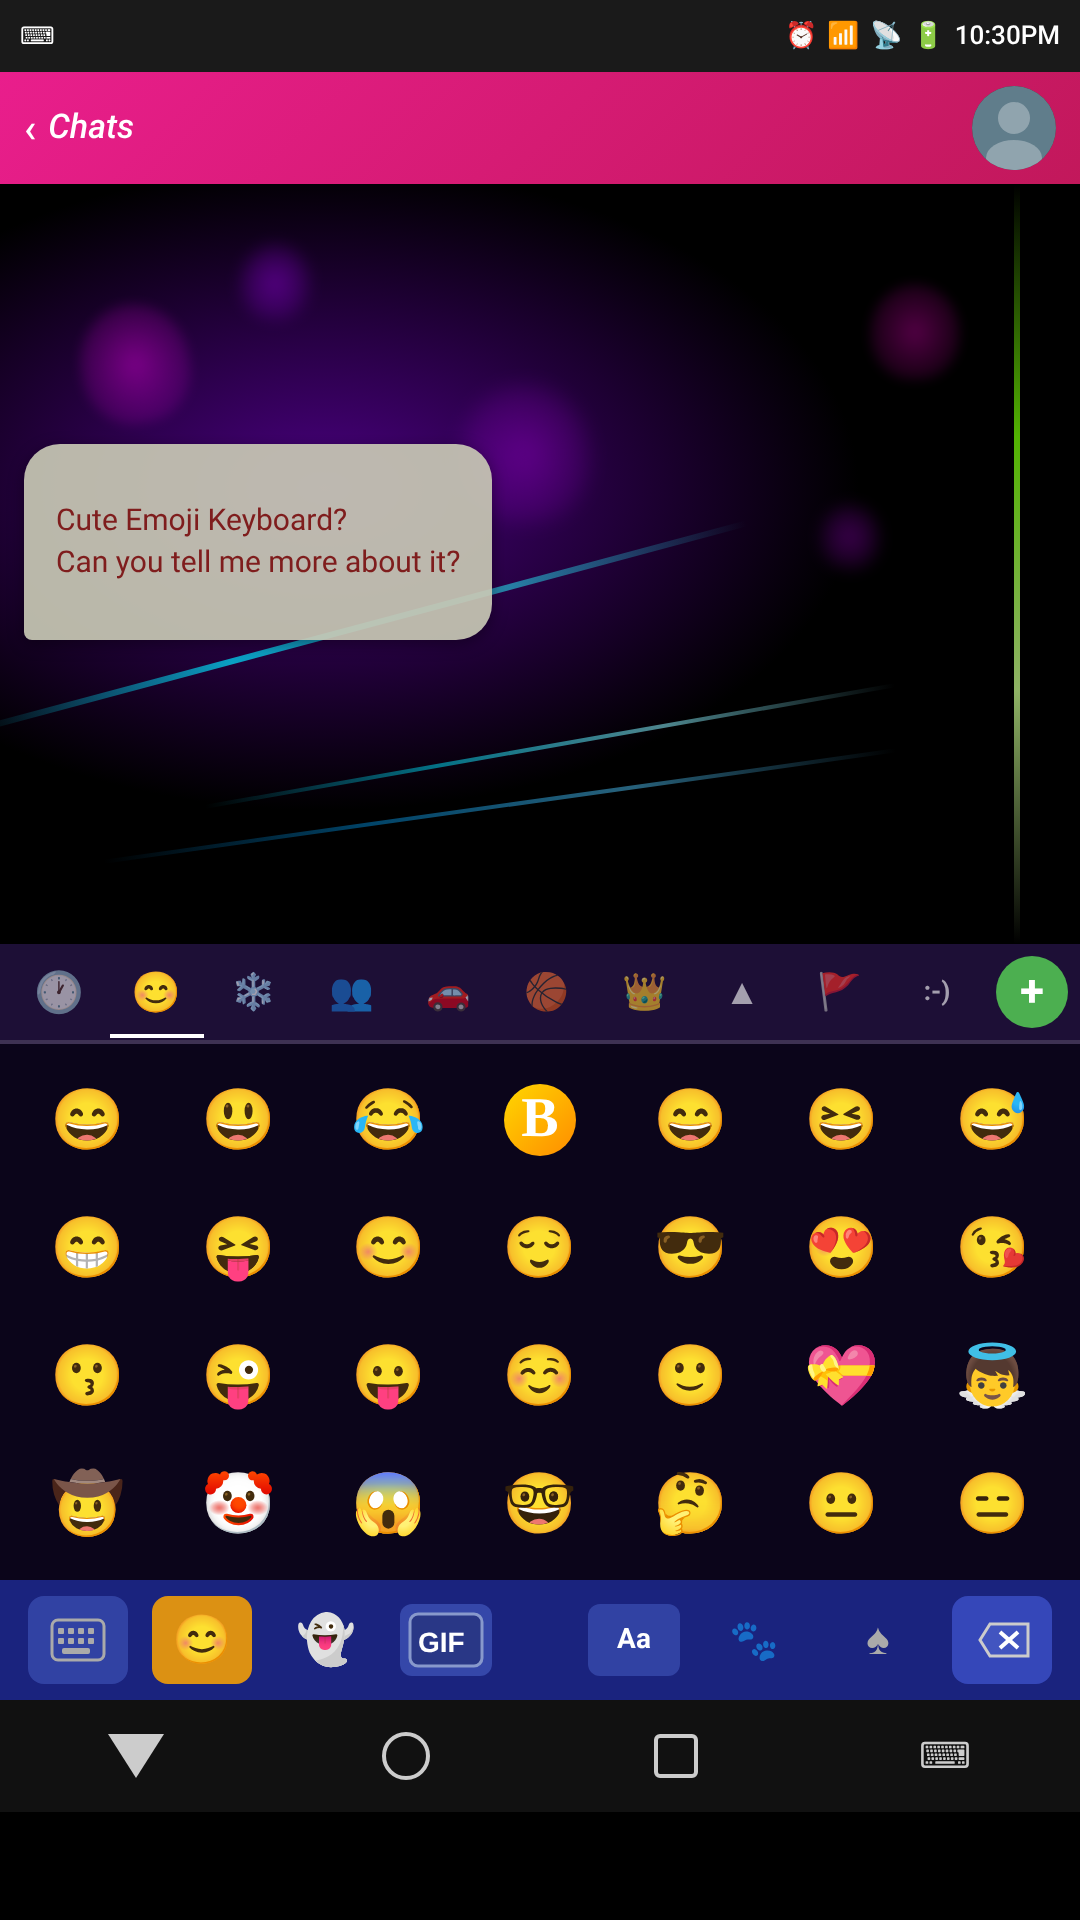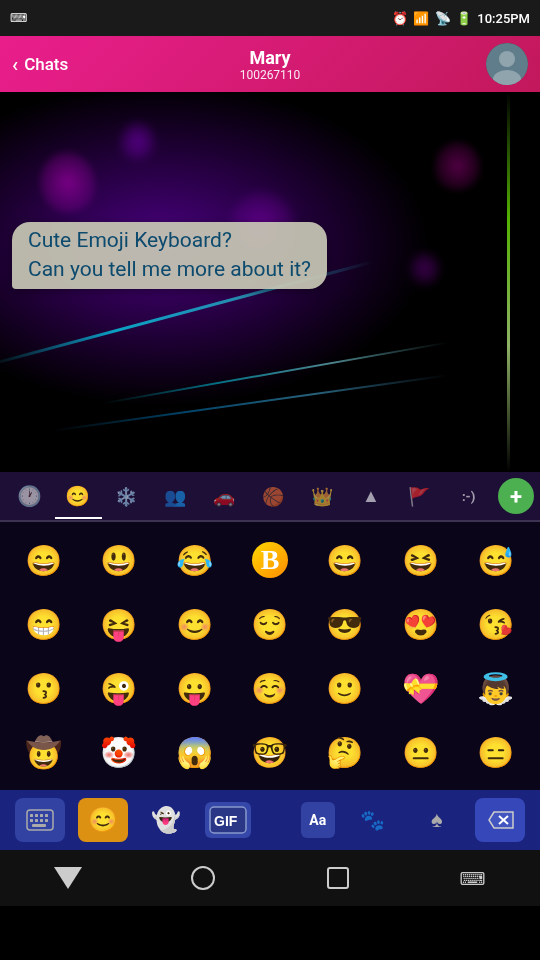--- a/index.html
+++ b/index.html
@@ -100,24 +100,24 @@
                   radial-gradient(ellipse at 50% 80%, #330066 0%, #000 60%);
       background-color: #0a0010;
     }
 
     .message-bubble-left {
       position: absolute;
       top: 130px;
       left: 12px;
       background: rgba(200, 200, 180, 0.92);
       border-radius: 18px 18px 18px 4px;
-      padding: 4px 16px;
+      padding: 28px 16px;
       max-width: 320px;
-      font-size: 21px;
-      color: #0c4a6e;
+      font-size: 15px;
+      color: #7f1d1d;
       line-height: 1.4;
       box-shadow: 0 2px 8px rgba(0,0,0,0.4);
     }
     .message-bubble-right {
       position: absolute;
       top: 230px;
       right: 12px;
       background: rgba(180, 160, 80, 0.95);
       border-radius: 18px 18px 4px 18px;
       padding: 14px 18px;
@@ -278,32 +278,28 @@
 </head>
 <body>
 
 <div id="status-bar">
   <span class="status-left">⌨</span>
   <div class="status-icons">
     <span>⏰</span>
     <span>📶</span>
     <span>📡</span>
     <span>🔋</span>
-    <span>10:25PM</span>
+    <span>10:30PM</span>
   </div>
 </div>
 
 <div id="header">
   <div class="header-back">
     <span style="font-size:20px;color:white;">‹</span>
-    <span style="font-size:17px;color:white;font-weight:500;">Chats</span>
-  </div>
-  <div class="header-center">
-    <div class="contact-name">Mary</div>
-    <div class="contact-id">100267110</div>
+    <span style="font-size:17px;color:white;font-weight:500;font-style:italic;">Chats</span>
   </div>
   <div class="header-avatar">
     <svg width="42" height="42" viewBox="0 0 42 42">
       <circle cx="21" cy="21" r="21" fill="#607D8B"></circle>
       <circle cx="21" cy="16" r="8" fill="#90A4AE"></circle>
       <ellipse cx="21" cy="36" rx="14" ry="9" fill="#90A4AE"></ellipse>
     </svg>
   </div>
 </div>
 
@@ -407,21 +403,21 @@
     <span style="font-size:24px;color:#ddd;">👻</span>
   </div>
 
   <div class="toolbar-btn toolbar-btn-gif" style="display:flex;align-items:center;justify-content:center;background:rgba(60,80,180,0.8);border-radius:6px;width:46px;height:36px;">
     <svg width="38" height="28" viewBox="0 0 38 28">
       <rect x="1" y="1" width="36" height="26" rx="4" stroke="#8899cc" stroke-width="1.5" fill="rgba(30,40,100,0.5)"></rect>
       <text x="5" y="20" font-family="Arial" font-weight="bold" font-size="14" fill="white">GIF</text>
     </svg>
   </div>
 
-  <div class="toolbar-btn" style="background:rgba(60,80,180,0.7);border-radius:6px;width:34px;height:36px;font-size:14px;color:white;font-weight:bold;display:flex;align-items:center;justify-content:center;margin-left:36px;">
+  <div class="toolbar-btn" style="background:rgba(60,80,180,0.7);border-radius:6px;width:46px;height:36px;font-size:14px;color:white;font-weight:bold;display:flex;align-items:center;justify-content:center;margin-left:36px;">
     Aa
   </div>
 
   <div class="toolbar-btn">
     <span style="font-size:20px;color:#aaa;">🐾</span>
   </div>
 
   <div class="toolbar-btn">
     <span style="font-size:22px;color:#aaa;">♠</span>
   </div>

